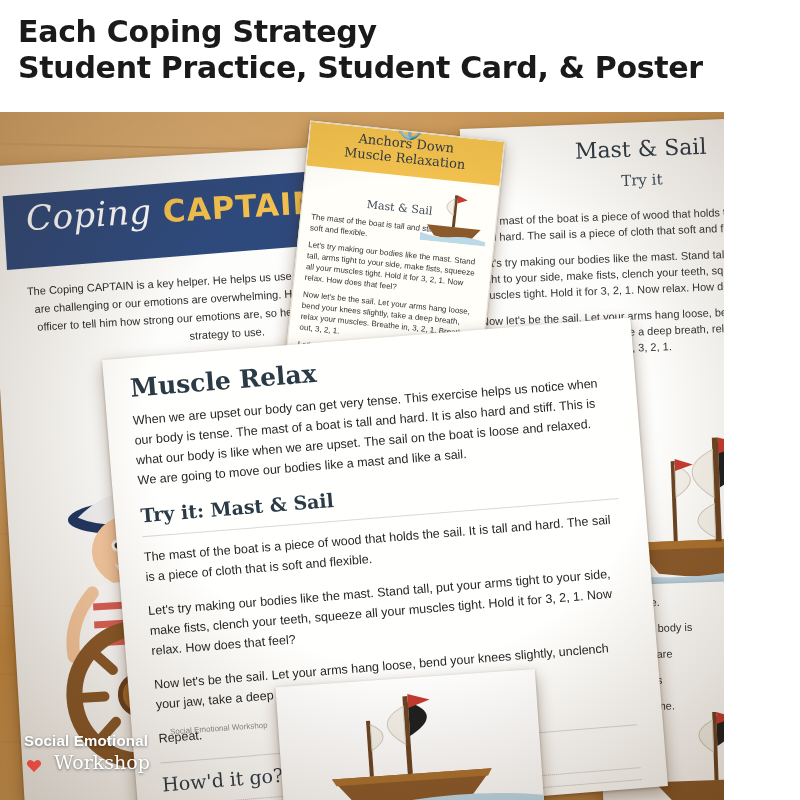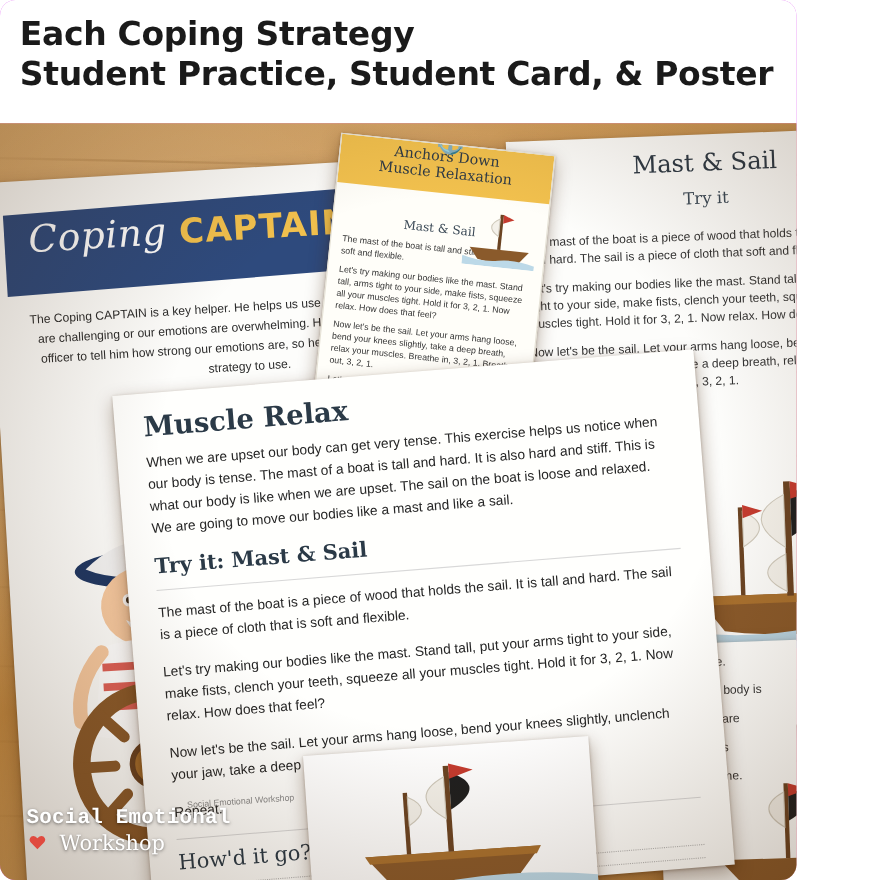--- a/index.html
+++ b/index.html
@@ -2,21 +2,21 @@
 <html><head>
 <meta charset="utf-8">
 <style>
   html,body{margin:0;padding:0;}
   body{
     width:800px;height:800px;
     font-family:"Liberation Sans", sans-serif;
     background:#ffffff;
     overflow:hidden;
   }
-  .page{position:relative;width:724px;height:800px;overflow:hidden;background:#d946ef;border-radius:14px;}
+  .page{position:relative;width:724px;height:800px;overflow:hidden;background:#d946ef;}
 
   
   .header{
     position:absolute;left:0;top:0;width:800px;height:112px;
     background:#ffffff;
     box-sizing:border-box;
     padding:14px 16px 0 18px;
   }
   .header h1{
     margin:0;
@@ -157,21 +157,21 @@
     left:280px;top:566px;width:260px;height:140px;
     transform:rotate(-4deg);
     background:#ffffff;
   }
 
   
   .logo{
     position:absolute;left:24px;top:620px;width:200px;color:#ffffff;
     text-shadow:0 1px 3px rgba(0,0,0,.5);
   }
-  .logo .l1{font-family:Liberation Mono, monospace;font-size:19px;font-weight:bold;letter-spacing:.2px;}
+  .logo .l1{font-family:Liberation Sans, sans-serif;font-size:15px;font-weight:bold;letter-spacing:.2px;}
   .logo .l2{font-family:"DejaVu Serif", serif;font-size:19px;margin-left:30px;margin-top:2px;}
   .logo .heart{position:absolute;left:2px;top:26px;width:16px;height:16px;}
 
   .wm{
     position:absolute;left:170px;top:612px;font-size:8px;color:#8a8a8a;
     transform:rotate(-4deg);
   }
 </style>
 </head>
 <body>

